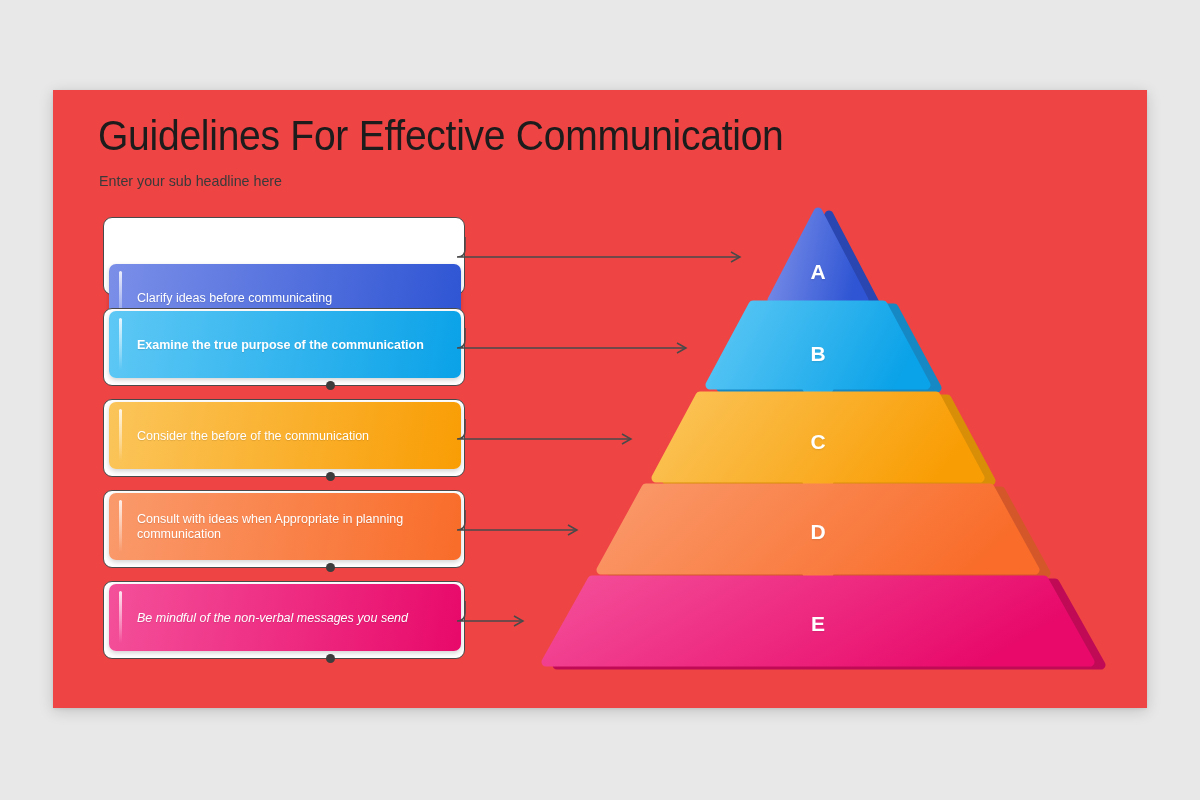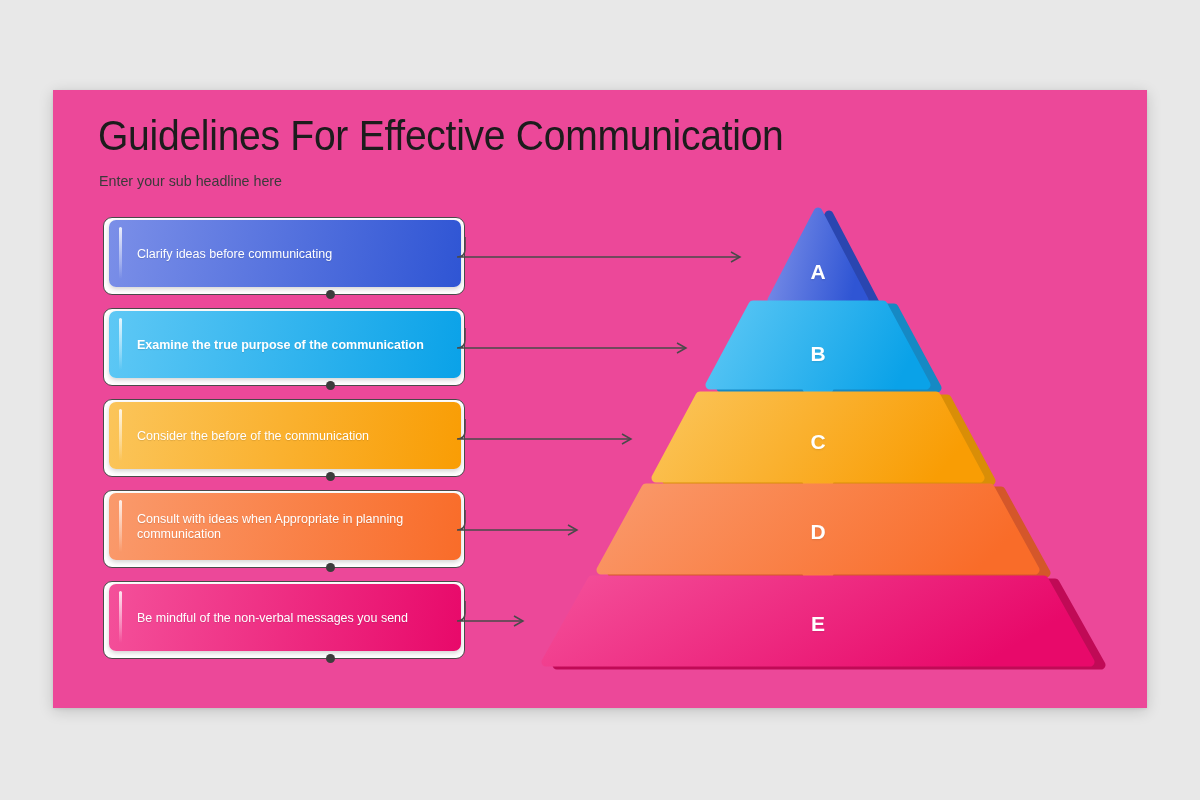--- a/index.html
+++ b/index.html
@@ -6,21 +6,21 @@
   html, body {
     width: 1200px; height: 800px;
     background: #e8e8e8;
     font-family: "Liberation Sans", sans-serif;
     overflow: hidden;
   }
   #slide-card {
     position: absolute;
     left: 53px; top: 90px;
     width: 1094px; height: 618px;
-    background: #ec4899;
+    background: #ef4444;
     box-shadow: 0 3px 14px rgba(0,0,0,0.16), 0 1px 3px rgba(0,0,0,0.08);
     padding-left: 40px;
   }
   #page-title {
     position: absolute; left: 45px; top: 22px;
     font-size: 42px; font-weight: 400; color: #1c1c1c;
     letter-spacing: -0.3px; white-space: nowrap;
     font-family: "Liberation Sans Narrow", "Liberation Sans", sans-serif;
     transform: scaleX(0.93); transform-origin: left center;
   }
@@ -88,21 +88,21 @@
 <div id="slide-card">
 
   <h1 id="page-title">Guidelines For Effective Communication</h1>
   <div id="page-subtitle">Enter your sub headline here</div>
 
   <div id="labels">
       <div class="label-row" style="top: 127px;">
         <div class="frame">
           <span class="frame-dot"></span>
         </div>
-        <div class="inner-box" style="background: linear-gradient(100deg, rgb(123, 143, 232) 0%, rgb(47, 85, 212) 100%);">
+        <div class="inner-box" style="background: linear-gradient(100deg, rgb(123, 143, 232) 0%, rgb(47, 85, 212) 100%); margin-top: 44px;">
           <div class="inner-label">Clarify ideas before communicating</div>
         </div>
         <div class="connector">
           <svg class="conn-svg" width="657" height="78">
             <path d="M 362 20 L 362 32 Q 362 40 354 40 L 637 40" fill="none" stroke="#4a4a4a" stroke-width="1.5"></path>
             <path d="M 628 35 L 637 40 L 628 45" fill="none" stroke="#4a4a4a" stroke-width="1.5"></path>
           </svg>
         </div>
       </div>
       <div class="label-row" style="top: 218px;">
@@ -144,21 +144,21 @@
           <svg class="conn-svg" width="494" height="78">
             <path d="M 362 20 L 362 32 Q 362 40 354 40 L 474 40" fill="none" stroke="#4a4a4a" stroke-width="1.5"></path>
             <path d="M 465 35 L 474 40 L 465 45" fill="none" stroke="#4a4a4a" stroke-width="1.5"></path>
           </svg>
         </div>
       </div>
       <div class="label-row" style="top: 491px;">
         <div class="frame">
           <span class="frame-dot"></span>
         </div>
-        <div class="inner-box" style="background: linear-gradient(100deg, rgb(244, 80, 154) 0%, rgb(232, 9, 106) 100%);">
+        <div class="inner-box" style="background: linear-gradient(100deg, rgb(244, 80, 154) 0%, rgb(232, 9, 106) 100%); font-style: italic;">
           <div class="inner-label">Be mindful of the non-verbal messages you send</div>
         </div>
         <div class="connector">
           <svg class="conn-svg" width="440" height="78">
             <path d="M 362 20 L 362 32 Q 362 40 354 40 L 420 40" fill="none" stroke="#4a4a4a" stroke-width="1.5"></path>
             <path d="M 411 35 L 420 40 L 411 45" fill="none" stroke="#4a4a4a" stroke-width="1.5"></path>
           </svg>
         </div>
       </div>
     </div>

